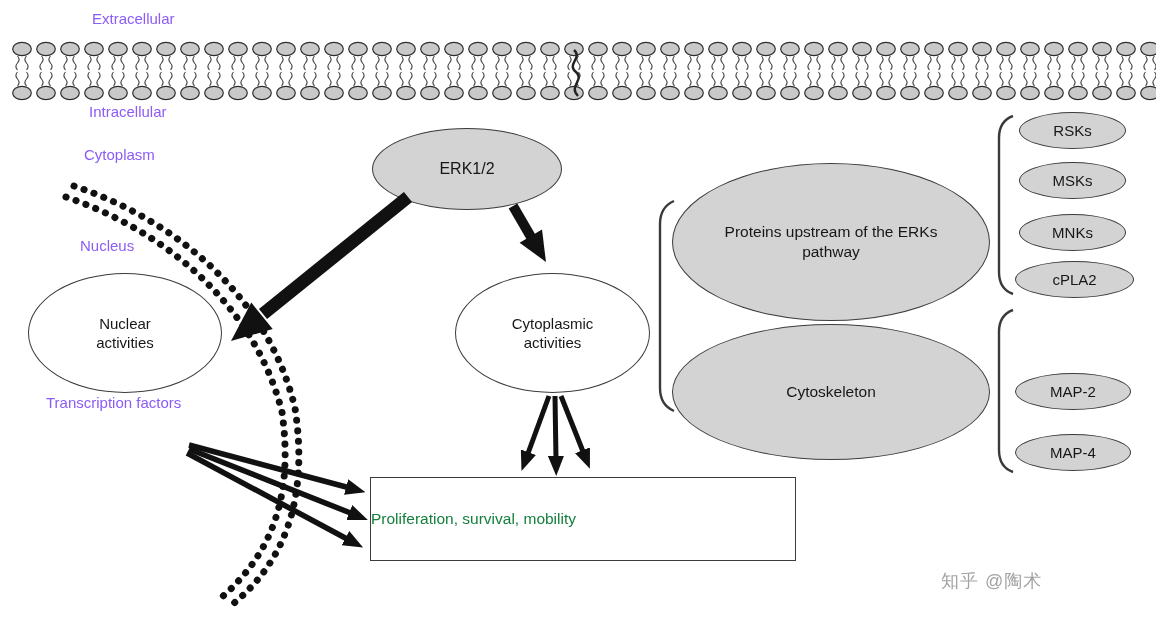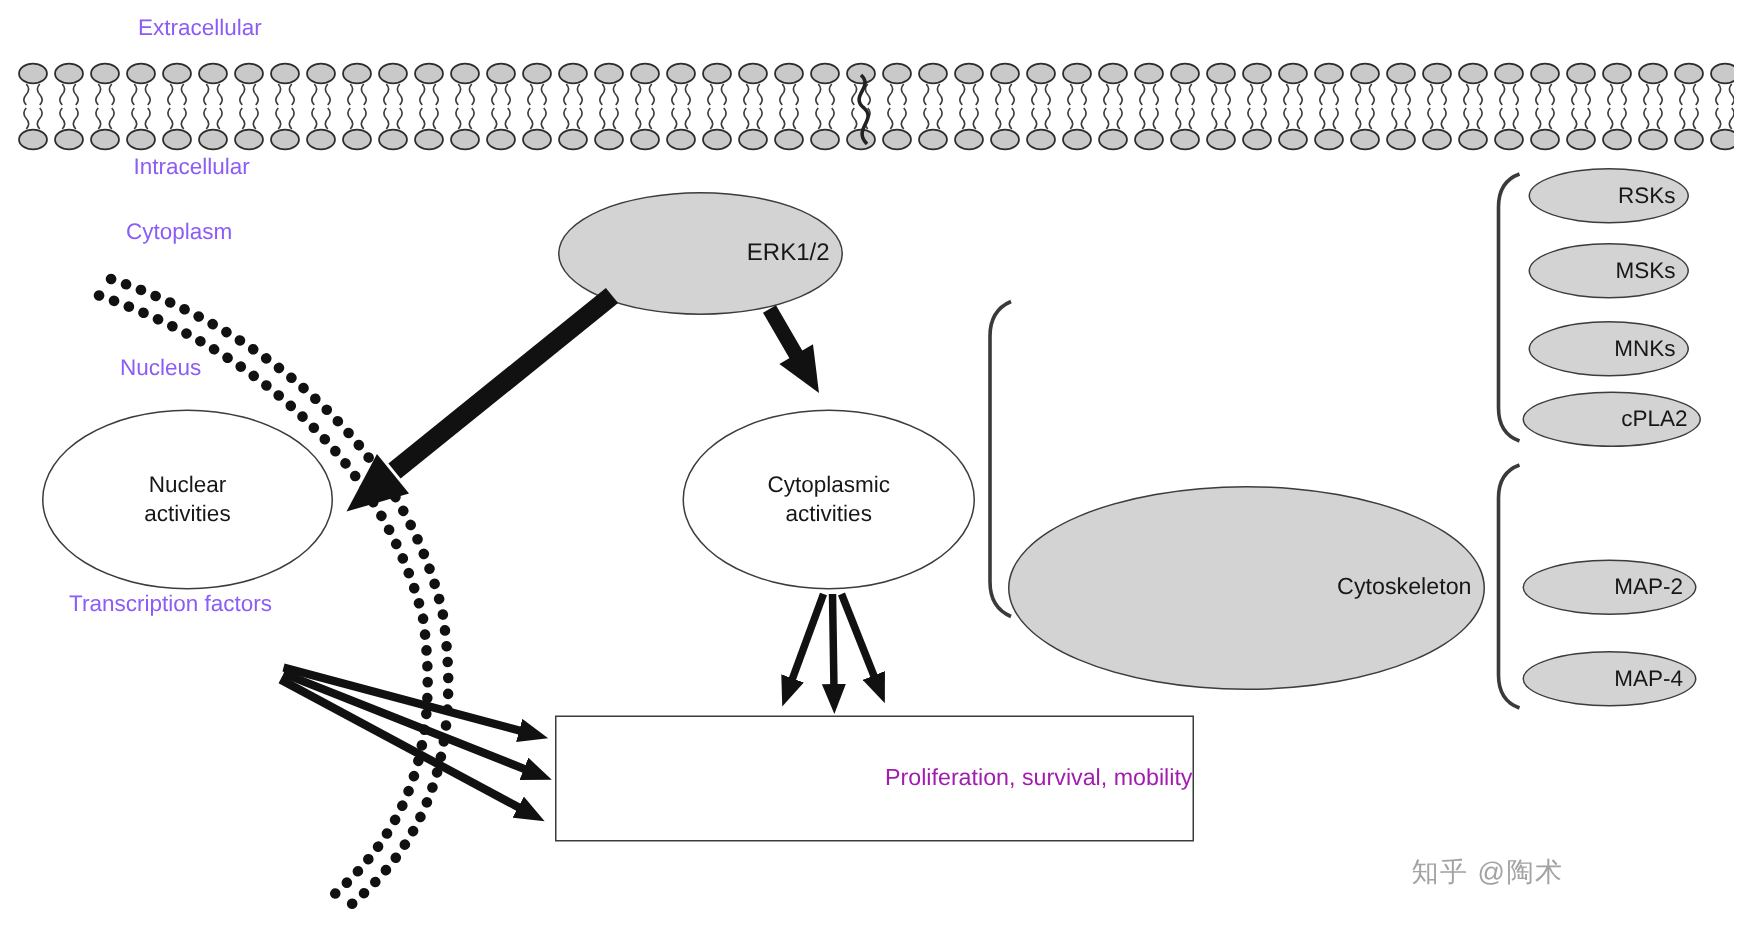--- a/index.html
+++ b/index.html
@@ -9,30 +9,30 @@
     background: #ffffff; overflow: hidden;
     font-family: "Liberation Sans", sans-serif; color: #161616;
   }
   .svg-layer { position: absolute; left: 0; top: 0; z-index: 3; pointer-events: none; }
   .node {
     position: absolute; z-index: 2;
     display: flex; align-items: center; justify-content: center;
     text-align: center; border: 1.4px solid #3c3c3c; border-radius: 50%;
     font-size: 15px; line-height: 1.3; color: #171717; padding: 2px 8px;
   }
-  .node.gray  { background: #d3d3d3; justify-content: flex-end; }
+  .node.gray  { background: #d3d3d3; }
   .node.white { background: #ffffff; }
   .node.big   { font-size: 15.5px; }
   .node.erk   { font-size: 16px; }
   .txt { position: absolute; z-index: 2; font-size: 15px; color: #8b5cf6; white-space: nowrap; }
   .box {
     position: absolute; z-index: 2; background: #ffffff;
     border: 1.6px solid #3c3c3c;
-    display: flex; align-items: center; justify-content: flex-end;
-    font-size: 15.5px; color: #a21caf; text-align: center;
+    display: flex; align-items: center; justify-content: flex-start;
+    font-size: 15.5px; color: #15803d; text-align: center;
   }
   .watermark {
     position: absolute; z-index: 4; color: #a3a3a3;
     font-size: 18px; letter-spacing: 1px; white-space: nowrap;
   }
 </style>
 </head>
 <body>
 
 <div class="stage">
@@ -104,20 +104,23 @@
   </div>
 
   <div class="node white" style="left:28px; top:273px; width:194px; height:120px;">
     <span style="max-width:95px;">Nuclear activities</span>
   </div>
 
   <div class="node white" style="left:455px; top:273px; width:195px; height:120px;align-items:center;">
     <span style="max-width:120px;">Cytoplasmic activities</span>
   </div>
 
+  <div class="node gray big" style="left:672px; top:163px; width:318px; height:158px;">
+    <span style="max-width:215px;">Proteins upstream of the ERKs pathway</span>
+  </div>
 
   <div class="node gray big" style="left:672px; top:324px; width:318px; height:136px;">
     <span>Cytoskeleton</span>
   </div>
 
   <div class="node gray" style="left:1019px; top:112px; width:107px; height:37px;">
     <span>RSKs</span>
   </div>
   <div class="node gray" style="left:1019px; top:162px; width:107px; height:37px;">
     <span>MSKs</span>

